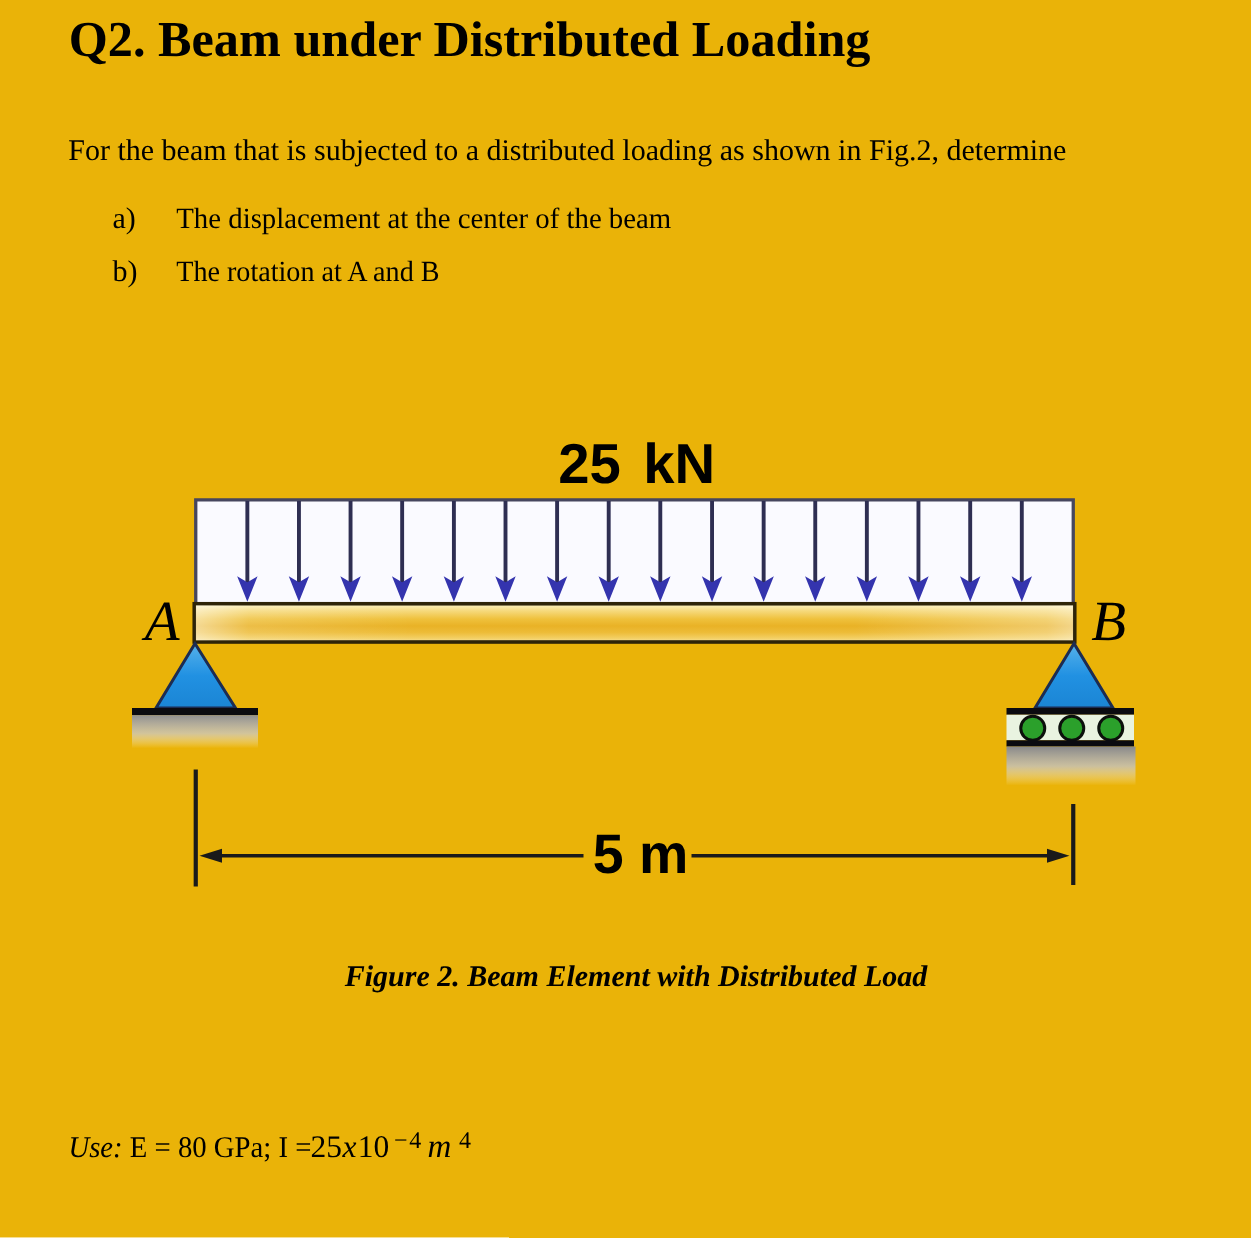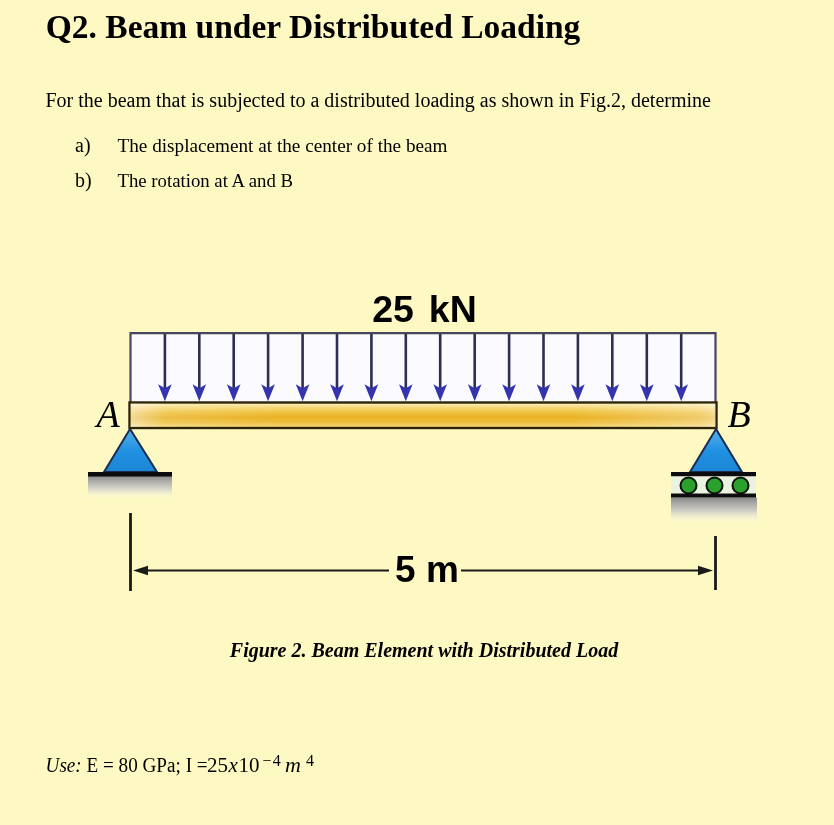--- a/index.html
+++ b/index.html
@@ -1,16 +1,16 @@
 <!DOCTYPE html>
 <html><head>
 <meta charset="utf-8">
 <style>
   html,body{margin:0;padding:0;background:#ffffff;}
-  #page{position:relative;width:834px;height:825px;background:#fef9c3;overflow:hidden;}
+  #page{position:relative;width:834px;height:825px;background:#eab308;overflow:hidden;}
   svg{position:absolute;left:0;top:0;}
   text{font-family:"Liberation Serif",serif;}
   .sans{font-family:"Liberation Sans",sans-serif;font-weight:bold;}
 </style>
 </head>
 <body>
 <div id="page">
 <svg width="834" height="825" viewBox="0 0 834 825">
 <defs>
 

